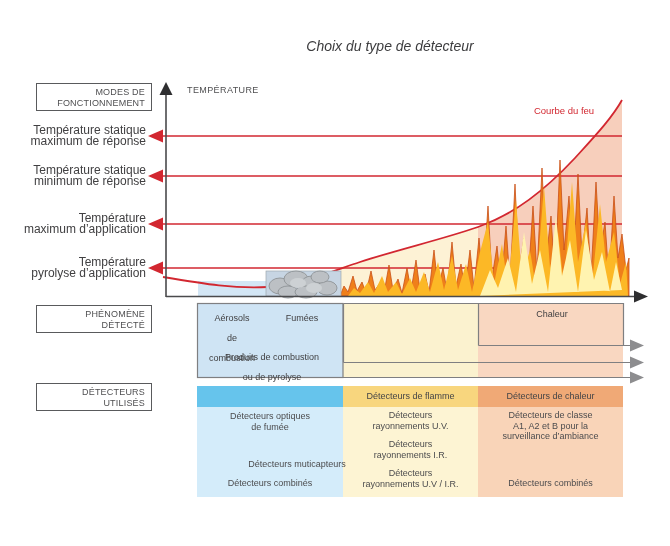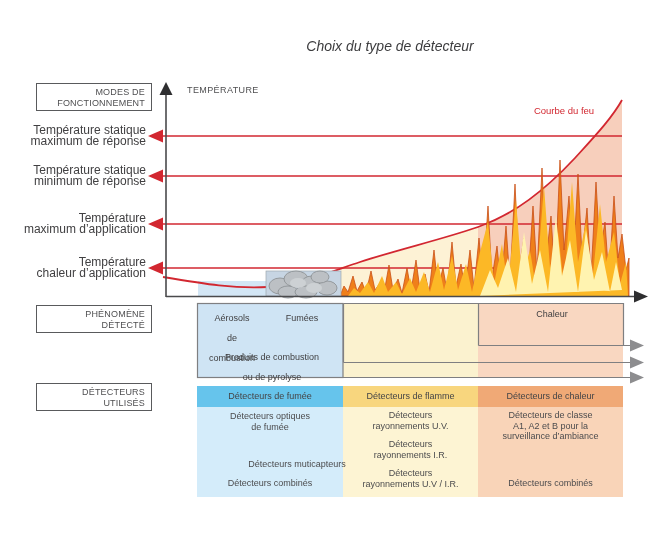--- a/index.html
+++ b/index.html
@@ -133,32 +133,31 @@
   <div class="ovl thr-label" style="left:18px;top:165px;width:128px;">
     <div>Température statique</div>
       <div>minimum de réponse</div>
   </div>
   <div class="ovl thr-label" style="left:18px;top:213px;width:128px;">
     <div>Température</div>
       <div>maximum d’application</div>
   </div>
   <div class="ovl thr-label" style="left:18px;top:257px;width:128px;">
     <div>Température</div>
-      <div>chaleur d’application</div>
+      <div>pyrolyse d’application</div>
   </div>
 
   <div class="ovl zone-label" style="left:199px;top:308px;width:66px;">Aérosols
 de
 combustion</div>
   <div class="ovl zone-label" style="left:270px;top:308px;width:64px;">Fumées</div>
   <div class="ovl zone-label" style="left:204px;top:347px;width:136px;">Produits de combustion
 ou de pyrolyse</div>
   <div class="ovl zone-label" style="left:478px;top:304px;width:148px;">Chaleur</div>
 
-  <div class="ovl tbl-header" style="left:197px;top:386px;width:146px;">Détecteurs de fumée</div>
   <div class="ovl tbl-header" style="left:343px;top:386px;width:135px;">Détecteurs de flamme</div>
   <div class="ovl tbl-header" style="left:478px;top:386px;width:145px;">Détecteurs de chaleur</div>
 
   <div class="ovl tbl-body" style="left:197px;top:407px;width:146px;height:90px;">
     <div class="tbl-row" style="top:4px;">Détecteurs optiques
 de fumée</div>
     <div class="tbl-row" style="top:52px;padding-left:27px;">Détecteurs muticapteurs</div>
     <div class="tbl-row" style="top:71px;">Détecteurs combinés</div>
   </div>
   <div class="ovl tbl-body" style="left:343px;top:407px;width:135px;height:90px;">

